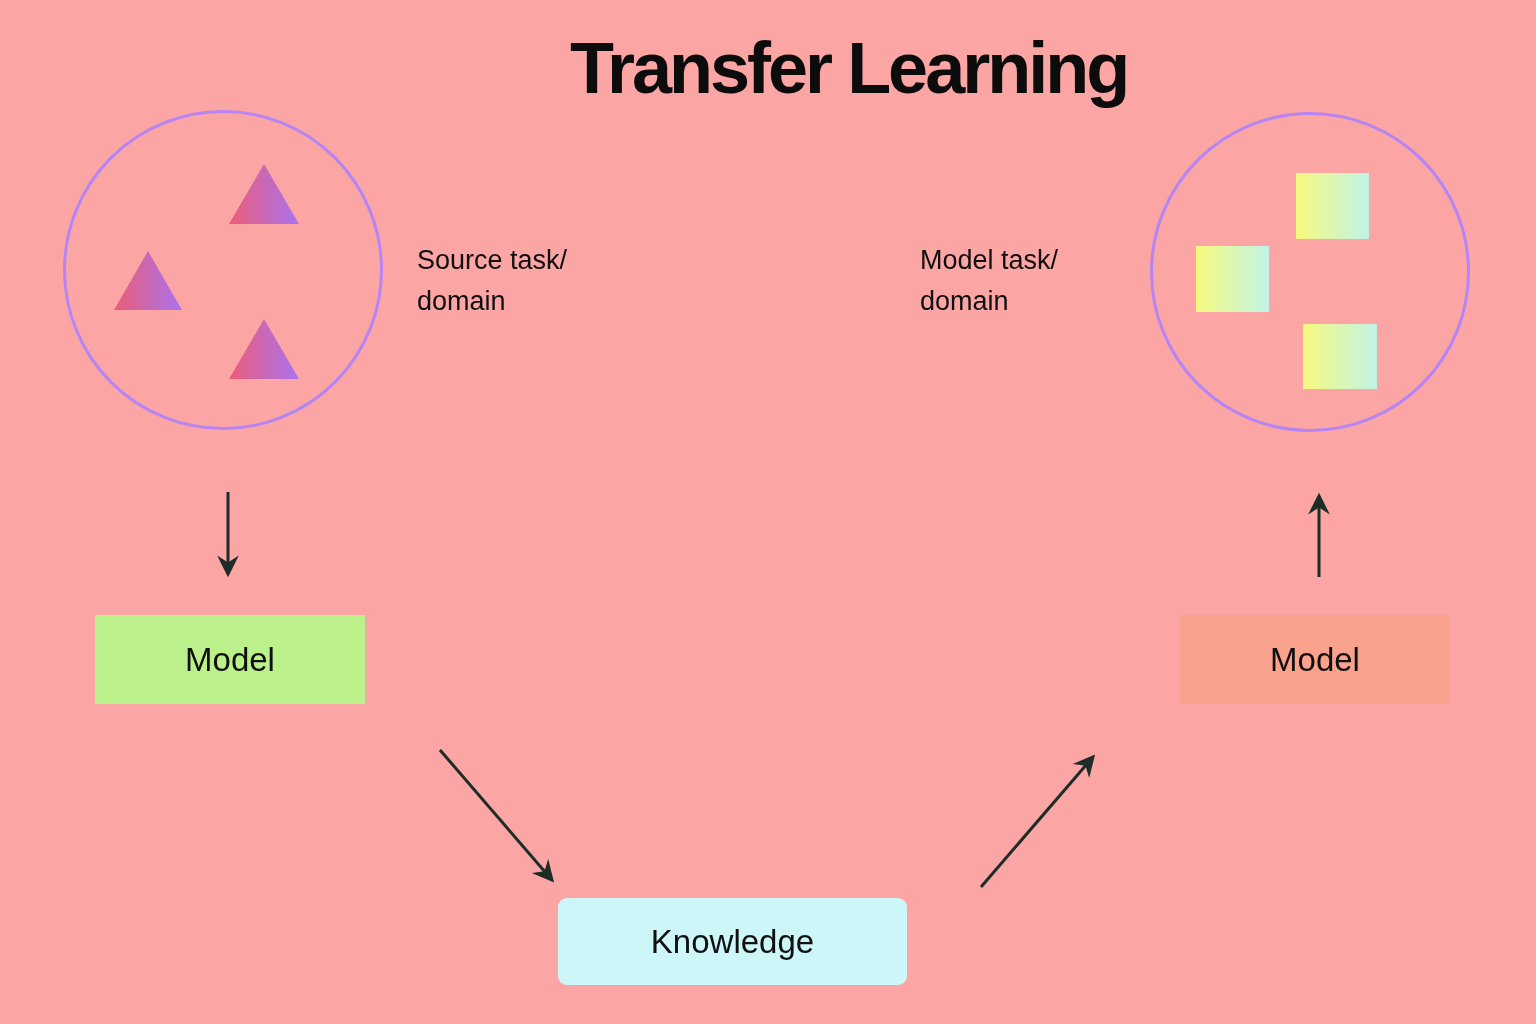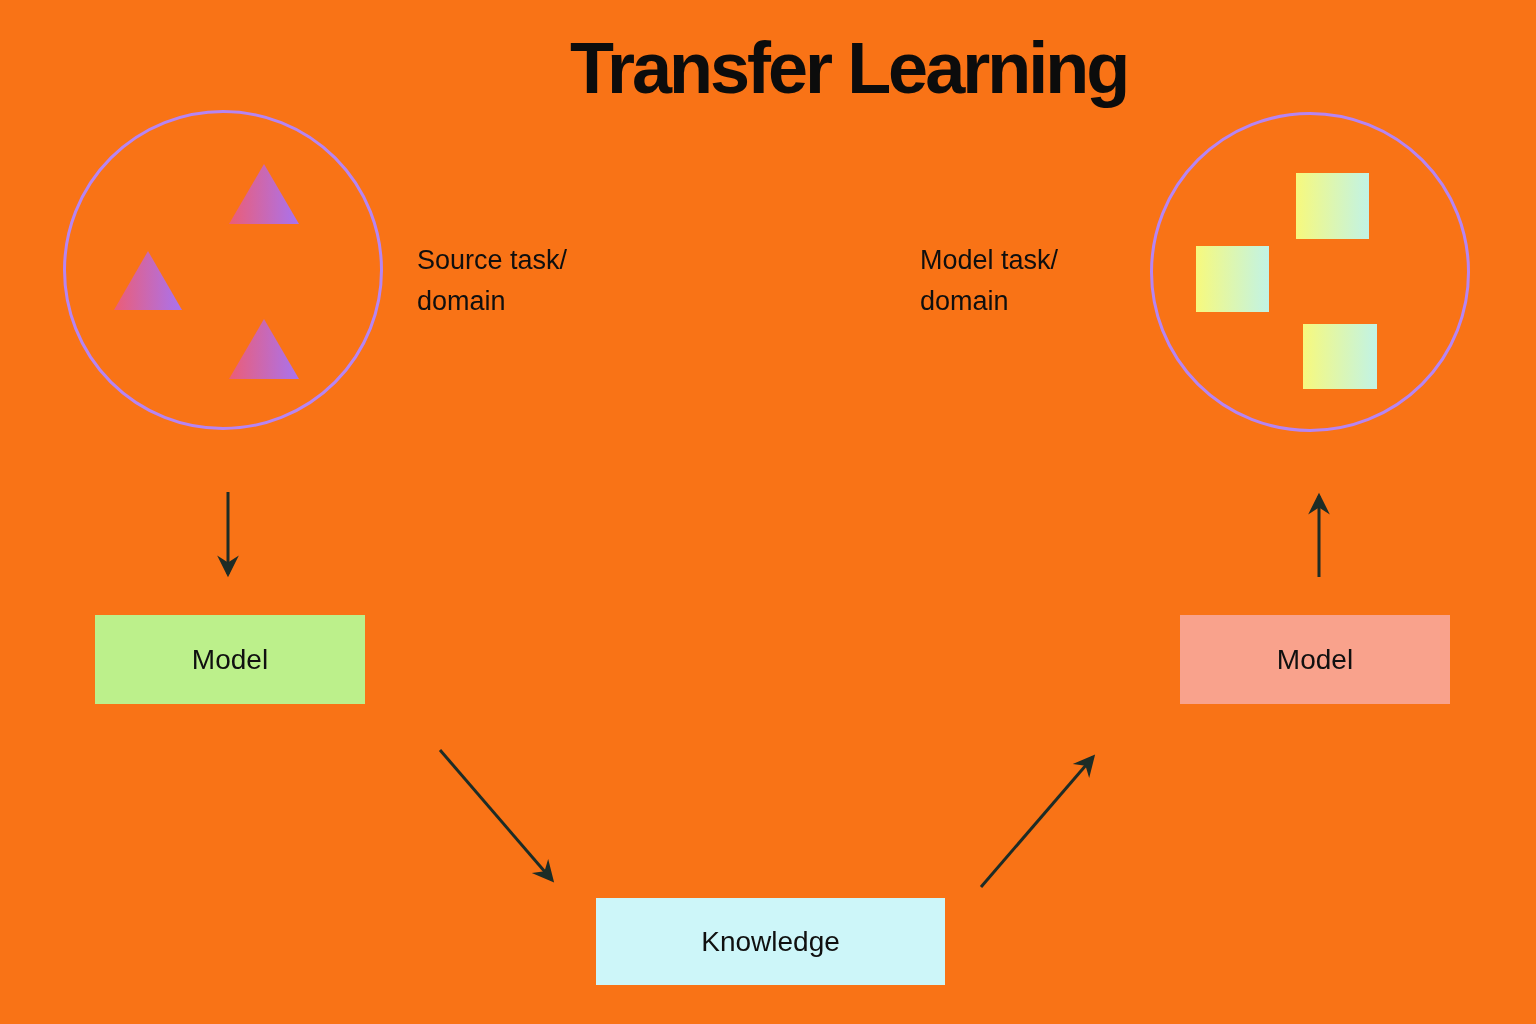--- a/index.html
+++ b/index.html
@@ -4,21 +4,21 @@
 <style>
   html, body {
     margin: 0;
     padding: 0;
     background: #ffffff;
   }
   #canvas {
     position: relative;
     width: 1536px;
     height: 1024px;
-    background: #f97316;
+    background: #fca5a5;
     font-family: "Liberation Sans", sans-serif;
     color: #0d0d0d;
     overflow: hidden;
   }
   .title {
     position: absolute;
     left: 570px;
     top: 30px;
     font-size: 72px;
     line-height: 76px;
@@ -58,26 +58,26 @@
     color: #0f0f0f;
   }
   .domain-label.source { left: 417px; top: 240px; }
   .domain-label.target { left: 920px; top: 240px; }
 
   .node {
     position: absolute;
     display: flex;
     align-items: center;
     justify-content: center;
-    font-size: 28px;
+    font-size: 33px;
     color: #101010;
   }
   .node.model-source { left: 95px;   top: 615px; width: 270px; height: 89px; }
   .node.model-target { left: 1180px; top: 615px; width: 270px; height: 89px; }
-  .node.knowledge    { left: 596px;  top: 898px; width: 349px; height: 87px; }
+  .node.knowledge    { left: 558px;  top: 898px; width: 349px; height: 87px; border-radius: 9px; }
 
   svg.arrows {
     position: absolute;
     left: 0; top: 0;
     width: 1536px;
     height: 1024px;
     pointer-events: none;
   }
   line.arrow {
     stroke-width: 3;

